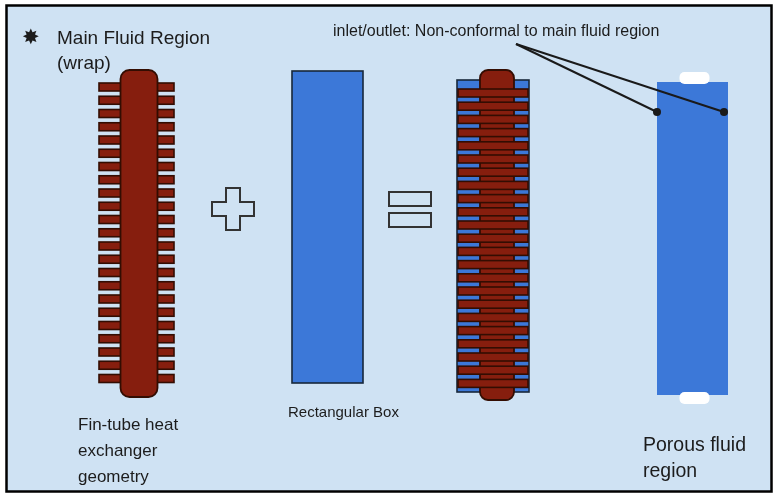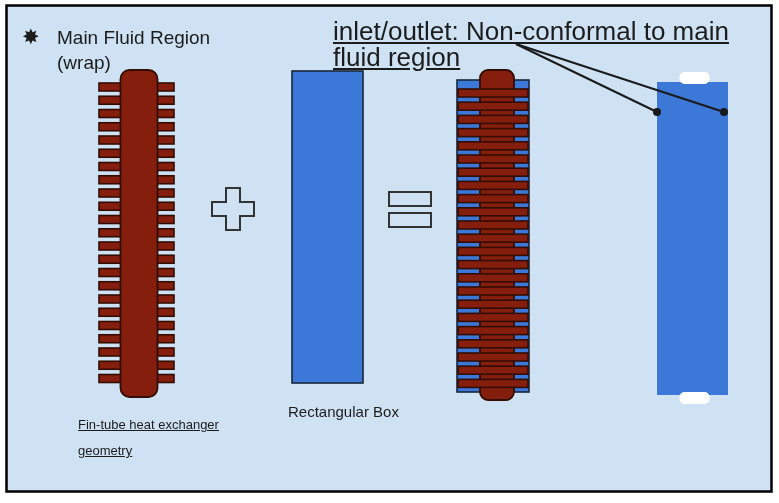--- a/index.html
+++ b/index.html
@@ -2,22 +2,22 @@
 <html><head>
 <meta charset="utf-8">
 <style>
   html,body{margin:0;padding:0;background:#ffffff;}
   body{width:779px;height:503px;font-family:"Liberation Sans",sans-serif;}
   .stage{position:relative;width:779px;height:503px;background:#ffffff;overflow:hidden;}
   svg{position:absolute;left:0;top:0;}
   .label{position:absolute;color:#1c1c1c;}
   .legend-icon{left:22px;top:26px;font-size:21px;line-height:22px;}
   .legend-label{left:57px;top:25px;width:196px;font-size:19px;line-height:25px;}
-  .annotation-label{left:333px;top:18px;width:406px;font-size:26px;line-height:26px;text-decoration:underline;}
-  .fin-label{left:78px;top:412px;width:146px;font-size:13px;line-height:26px;text-decoration:underline;}
+  .annotation-label{left:333px;top:18px;width:406px;font-size:16px;line-height:26px;}
+  .fin-label{left:78px;top:412px;width:146px;font-size:17px;line-height:26px;}
   .box-label{left:288px;top:399px;width:126px;font-size:15px;line-height:26px;}
   .porous-label{left:643px;top:431px;width:136px;font-size:19.5px;line-height:26px;}
 </style>
 </head>
 <body style="background: rgb(255, 255, 255);">
 
 <div class="stage">
 
   <svg id="diagram" width="779" height="503" viewBox="0 0 779 503">
       <rect x="6.5" y="5.5" width="765" height="486" fill="#cfe2f3" stroke="#000000" stroke-width="2.5"></rect>
@@ -94,14 +94,15 @@
   <div class="label legend-icon" style="color: rgb(28, 28, 28);">✸</div>
 
   <div class="label legend-label" style="color: rgb(28, 28, 28);">Main Fluid Region (wrap)</div>
 
   <div class="label annotation-label" style="color: rgb(28, 28, 28);">inlet/outlet: Non-conformal to main fluid region</div>
 
   <div class="label fin-label" style="color: rgb(28, 28, 28);">Fin-tube heat exchanger geometry</div>
 
   <div class="label box-label" style="color: rgb(28, 28, 28);">Rectangular Box</div>
 
+  <div class="label porous-label" style="color: rgb(28, 28, 28);">Porous fluid region</div>
 
 </div>
 
 </body></html>

